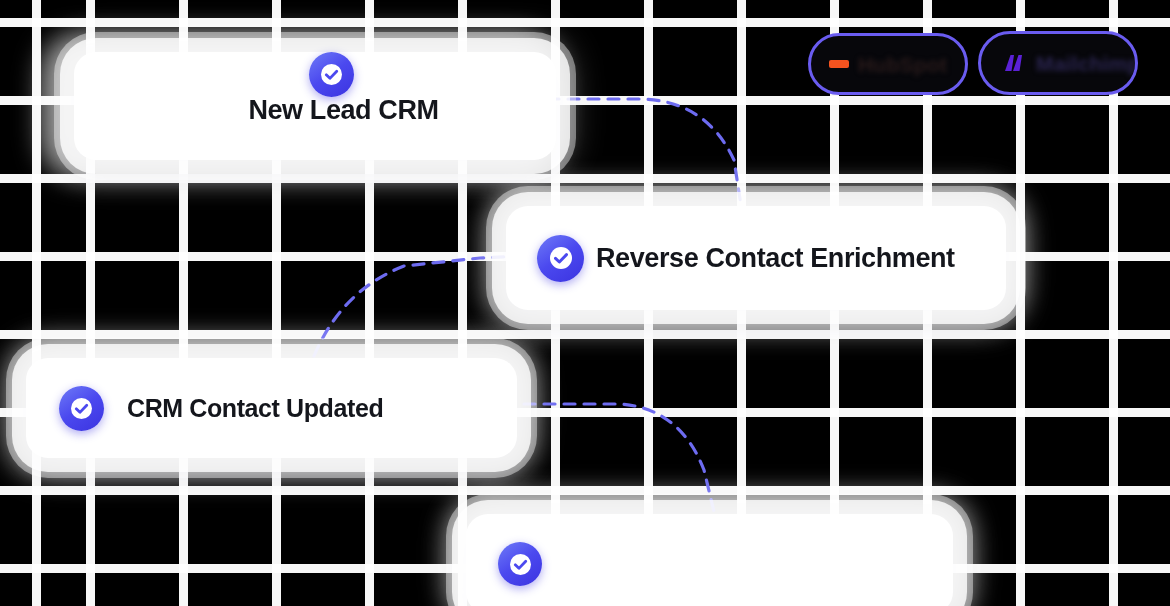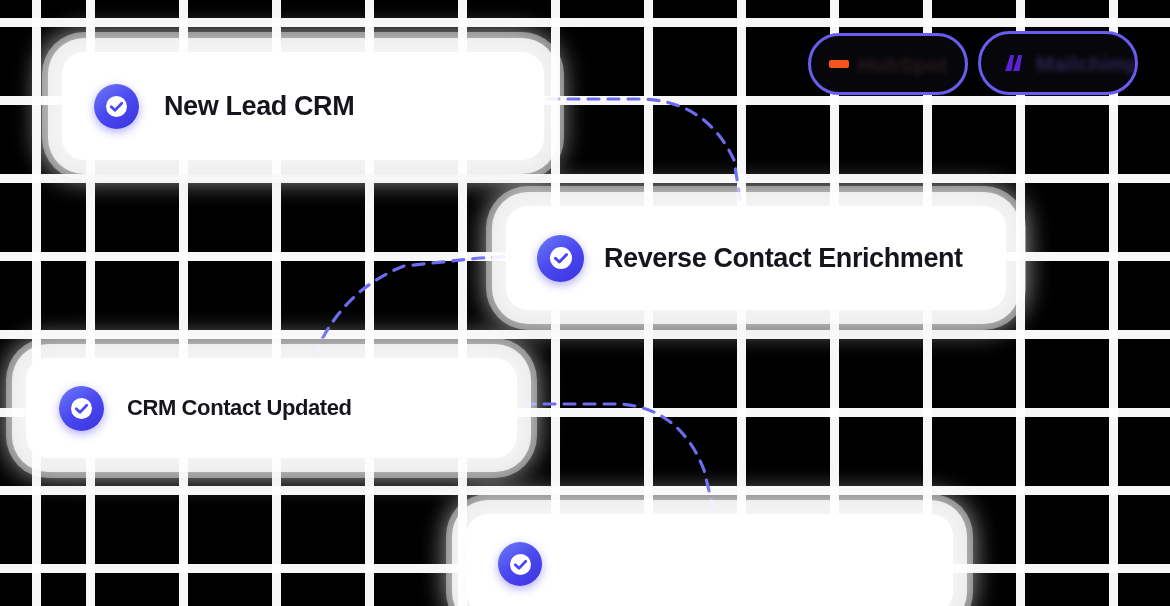--- a/index.html
+++ b/index.html
@@ -88,34 +88,34 @@
 
   .card-label {
     color: #14161c;
     font-weight: 700;
     letter-spacing: -0.4px;
     white-space: nowrap;
     line-height: 1;
   }
 
   
-  #card-new-lead       { left: 62px;  top: 52px;  width: 482px; height: 108px; padding-left: 32px; }
+  #card-new-lead       { left: 74px;  top: 52px;  width: 482px; height: 108px; padding-left: 32px; flex-direction: column; }
   #card-new-lead .card-badge  { width: 45px; height: 45px; }
   #card-new-lead .inner       { width: 21px; height: 21px; }
   #card-new-lead .card-label  { font-size: 27px; margin-left: 25px; }
 
   #card-reverse        { left: 506px; top: 206px; width: 500px; height: 104px; padding-left: 31px; }
   #card-reverse .card-badge   { width: 47px; height: 47px; }
   #card-reverse .inner        { width: 22px; height: 22px; }
-  #card-reverse .card-label   { font-size: 27px; margin-left: 20px; }
+  #card-reverse .card-label   { font-size: 27px; margin-left: 12px; }
 
   #card-crm-updated    { left: 26px;  top: 358px; width: 491px; height: 100px; padding-left: 33px; }
   #card-crm-updated .card-badge { width: 45px; height: 45px; }
   #card-crm-updated .inner      { width: 21px; height: 21px; }
-  #card-crm-updated .card-label { font-size: 22px; margin-left: 23px; }
+  #card-crm-updated .card-label { font-size: 25px; margin-left: 23px; }
 
   #card-send-linkedin  { left: 466px; top: 514px; width: 487px; height: 100px; padding-left: 32px; }
   #card-send-linkedin .card-badge { width: 44px; height: 44px; }
   #card-send-linkedin .inner      { width: 21px; height: 21px; }
   #card-send-linkedin .card-label { font-size: 26px; margin-left: 25px; }
 
   
   .partner-badge {
     position: absolute;
     display: flex;

